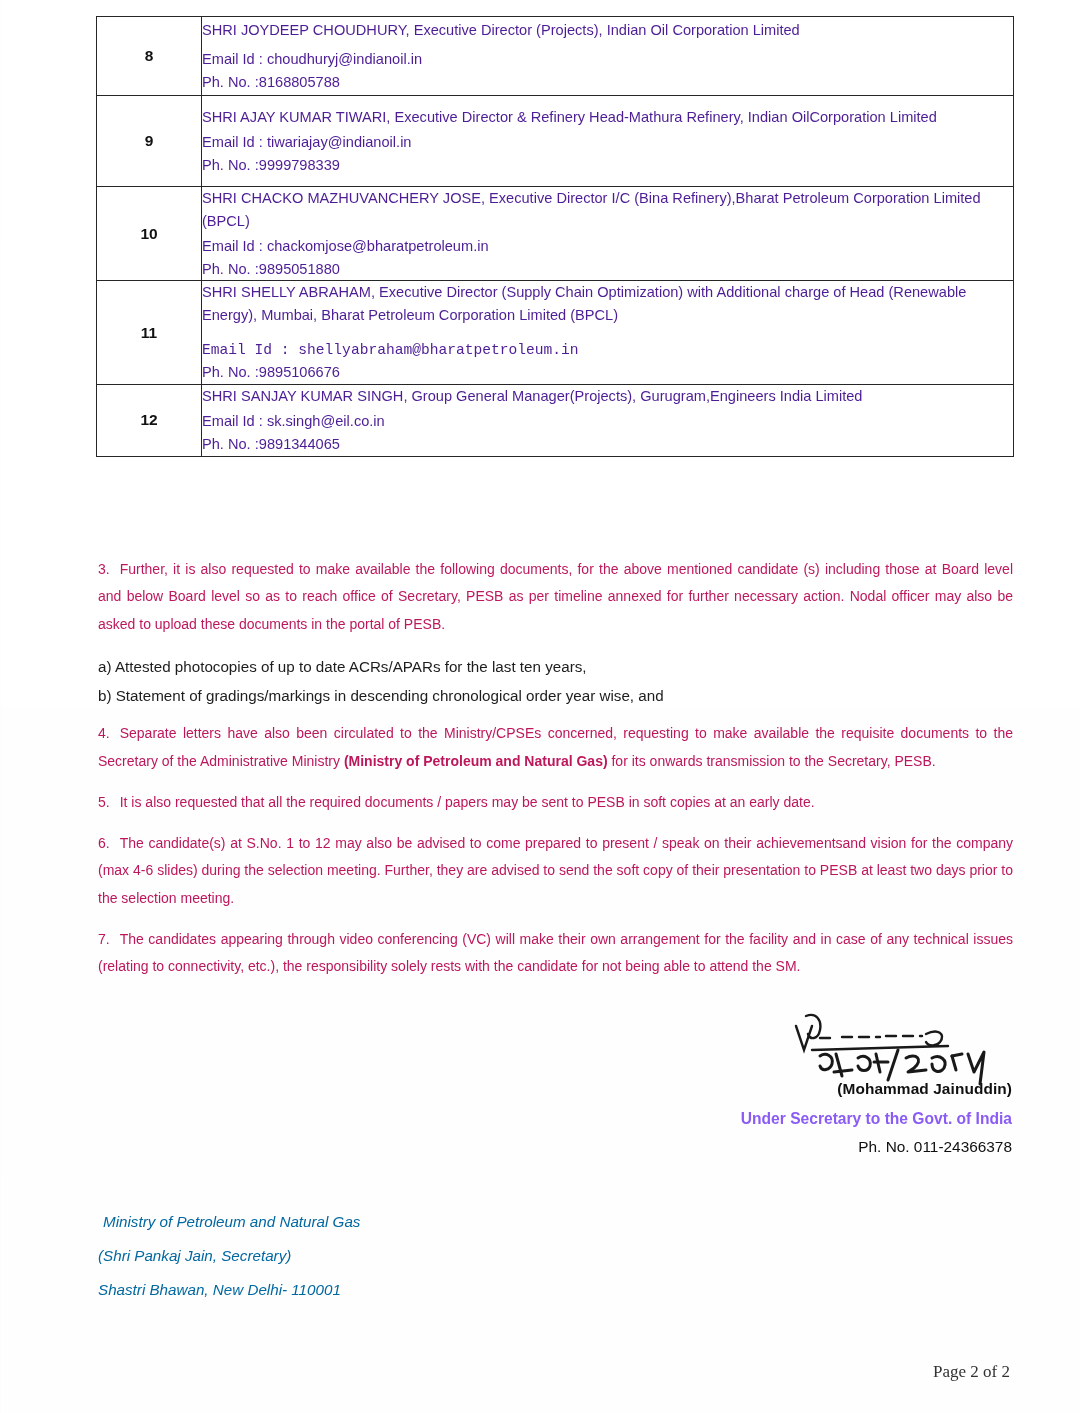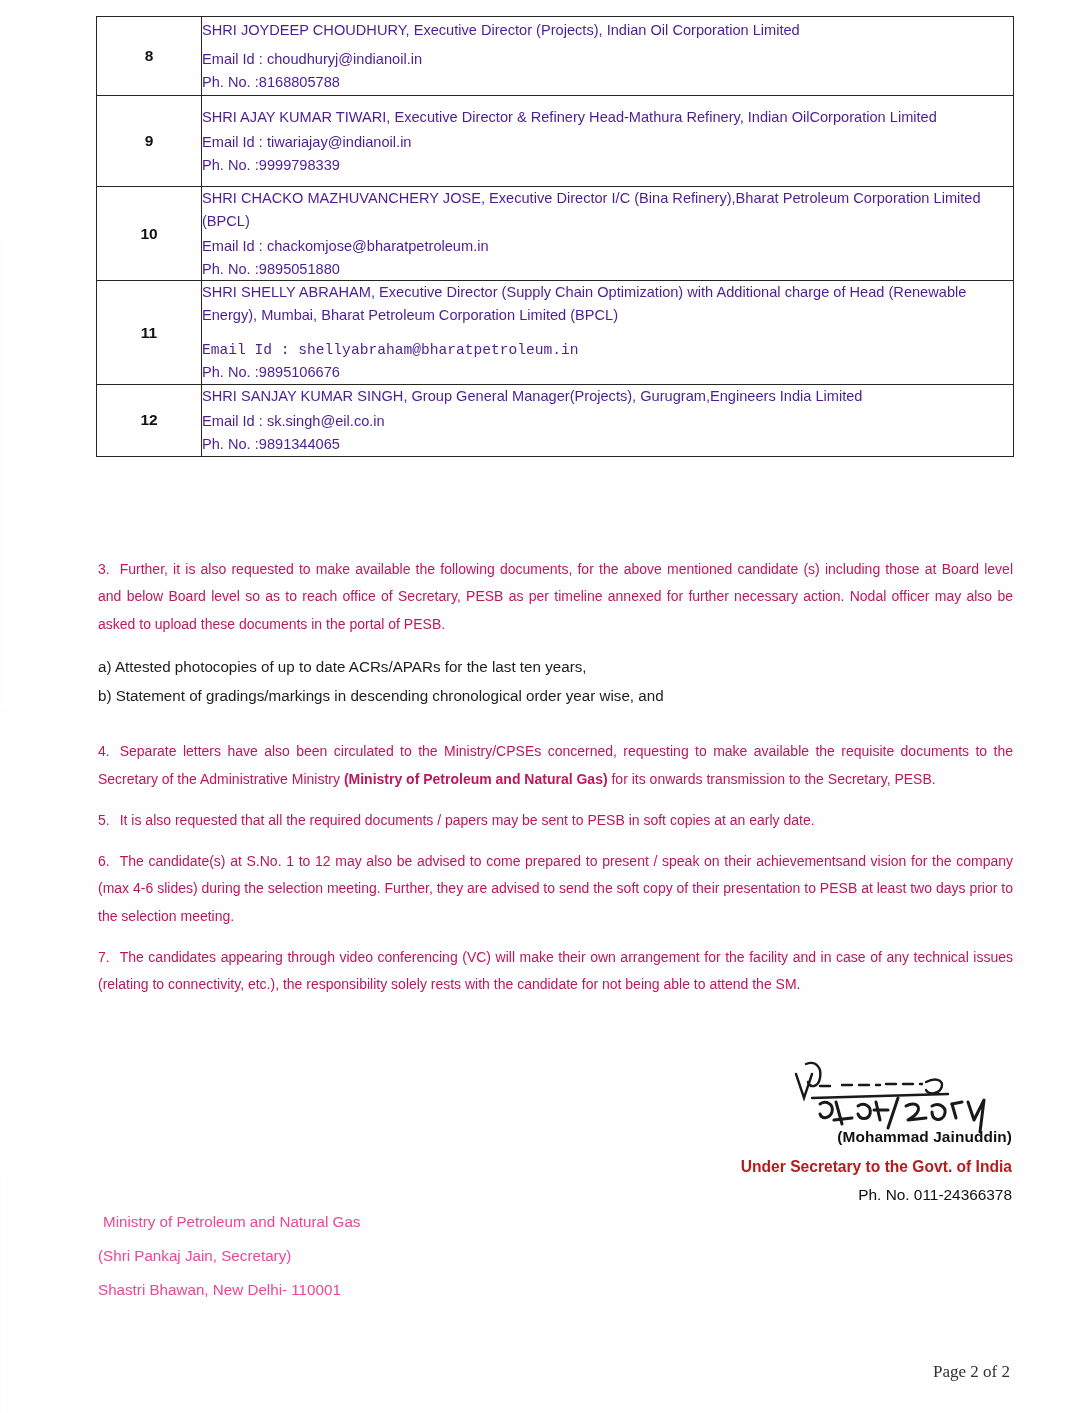--- a/index.html
+++ b/index.html
@@ -87,35 +87,35 @@
     margin: 0 0 14px 0;
     text-align: justify;
   }
   .para.no-justify {
     text-align: left;
   }
   .para .num {
     margin-right: 10px;
   }
   .sub-list {
-    margin: 0 0 28px 0;
+    margin: 0 0 10px 0;
   }
   .sub-item {
     font-size: 15.2px;
     line-height: 1.92;
     color: #1d1d1d;
     margin: 0;
   }
   b.bold-inline { font-weight: bold; }
 
   
   .sign-block {
     position: absolute;
     right: 68px;
-    top: 1058px;
+    top: 1010px;
     width: 420px;
     text-align: right;
   }
   .signature-mark {
     position: relative;
     height: 74px;
     margin-bottom: -4px;
   }
   .sig-svg {
     position: absolute;
@@ -125,42 +125,43 @@
   .sign-name {
     font-size: 15.4px;
     font-weight: bold;
     color: #111;
     margin: 0;
     letter-spacing: 0.1px;
   }
   .sign-title {
     font-size: 15.6px;
     font-weight: bold;
-    color: #b91c1c;
+    color: #8b5cf6;
     margin: 12px 0 0 0;
   }
   .sign-phone {
     font-size: 15.4px;
     font-weight: normal;
     color: #111;
     margin: 10px 0 0 0;
   }
 
   
   .address-block {
     position: absolute;
     left: 98px;
     top: 1205px;
     width: 560px;
   }
   .address-line {
     font-size: 15.2px;
     line-height: 2.25;
-    color: #ec4899;
-    margin: 0;
+    color: #0369a1;
+    margin: 0;
+    font-style: italic;
   }
   .address-line.indented { padding-left: 5px; }
 
   
   .page-footer {
     position: absolute;
     right: 70px;
     top: 1362px;
     font-family: "Liberation Serif", serif;
     font-size: 17px;

